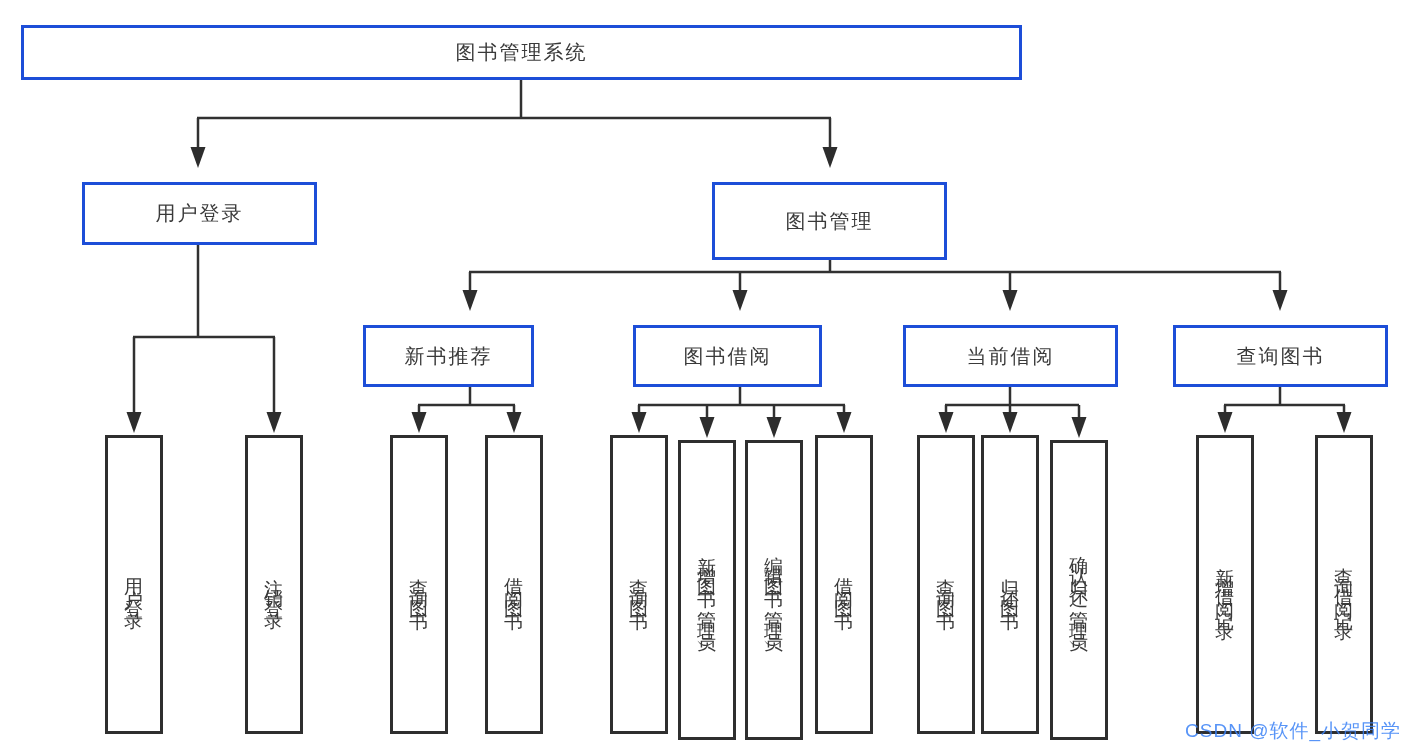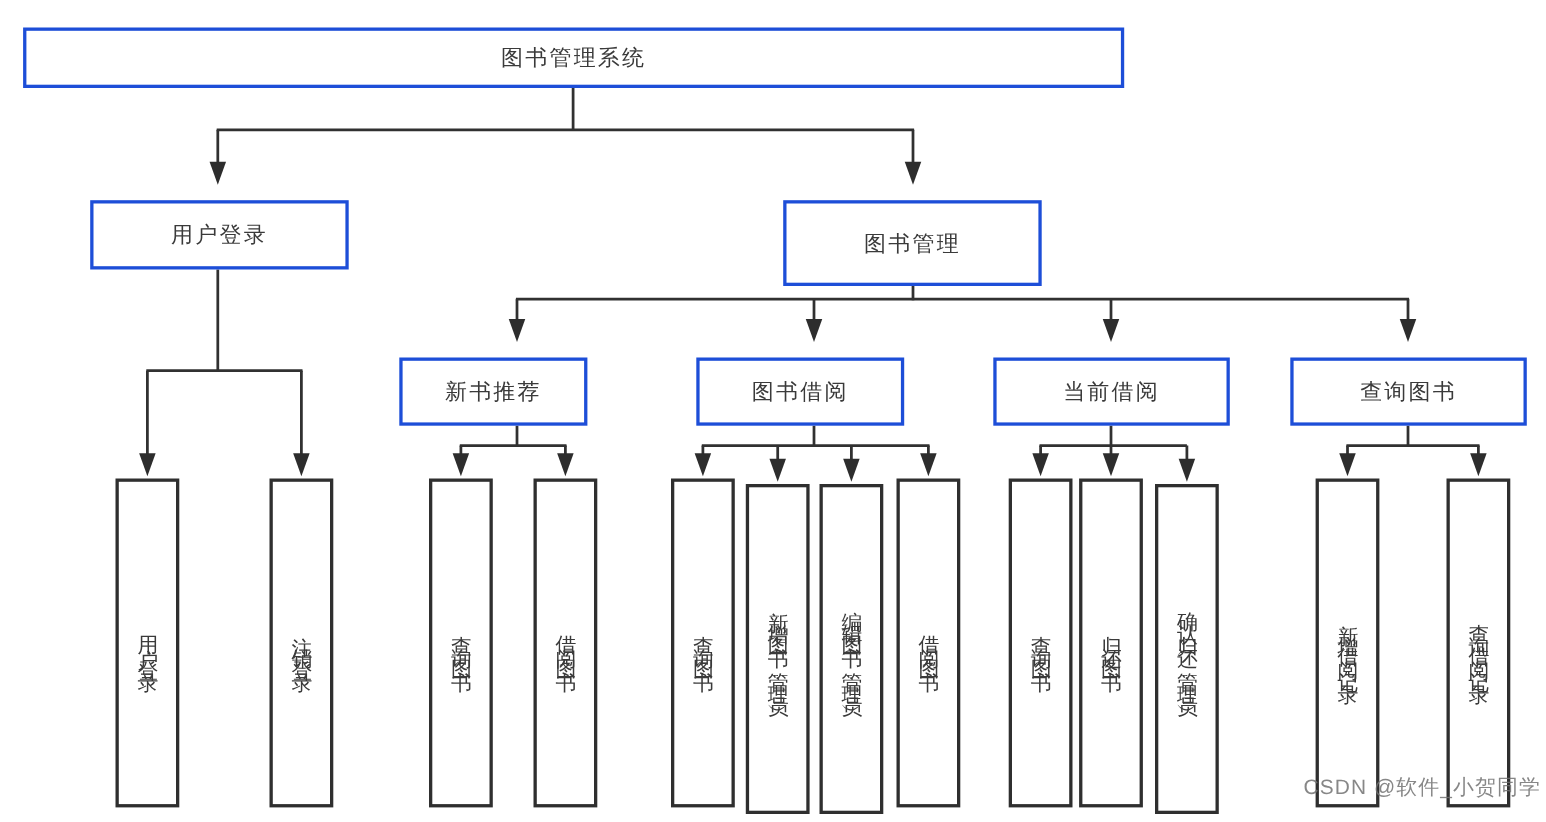--- a/index.html
+++ b/index.html
@@ -50,24 +50,24 @@
     text-orientation: mixed;
     font-size: 19px;
     letter-spacing: 11px;
     color: #3a3a3a;
     line-height: 1;
   }
   .vbox.tall { height: 300px; }
   #watermark {
     position: absolute;
     right: 4px;
-    bottom: 18px;
+    bottom: 3px;
     font-size: 19px;
     letter-spacing: 1px;
-    color: #737373;
+    color: #3b82f6;
     opacity: 0.85;
     z-index: 5;
     white-space: nowrap;
   }
 </style>
 </head>
 <body>
 
 <div id="canvas">
 

